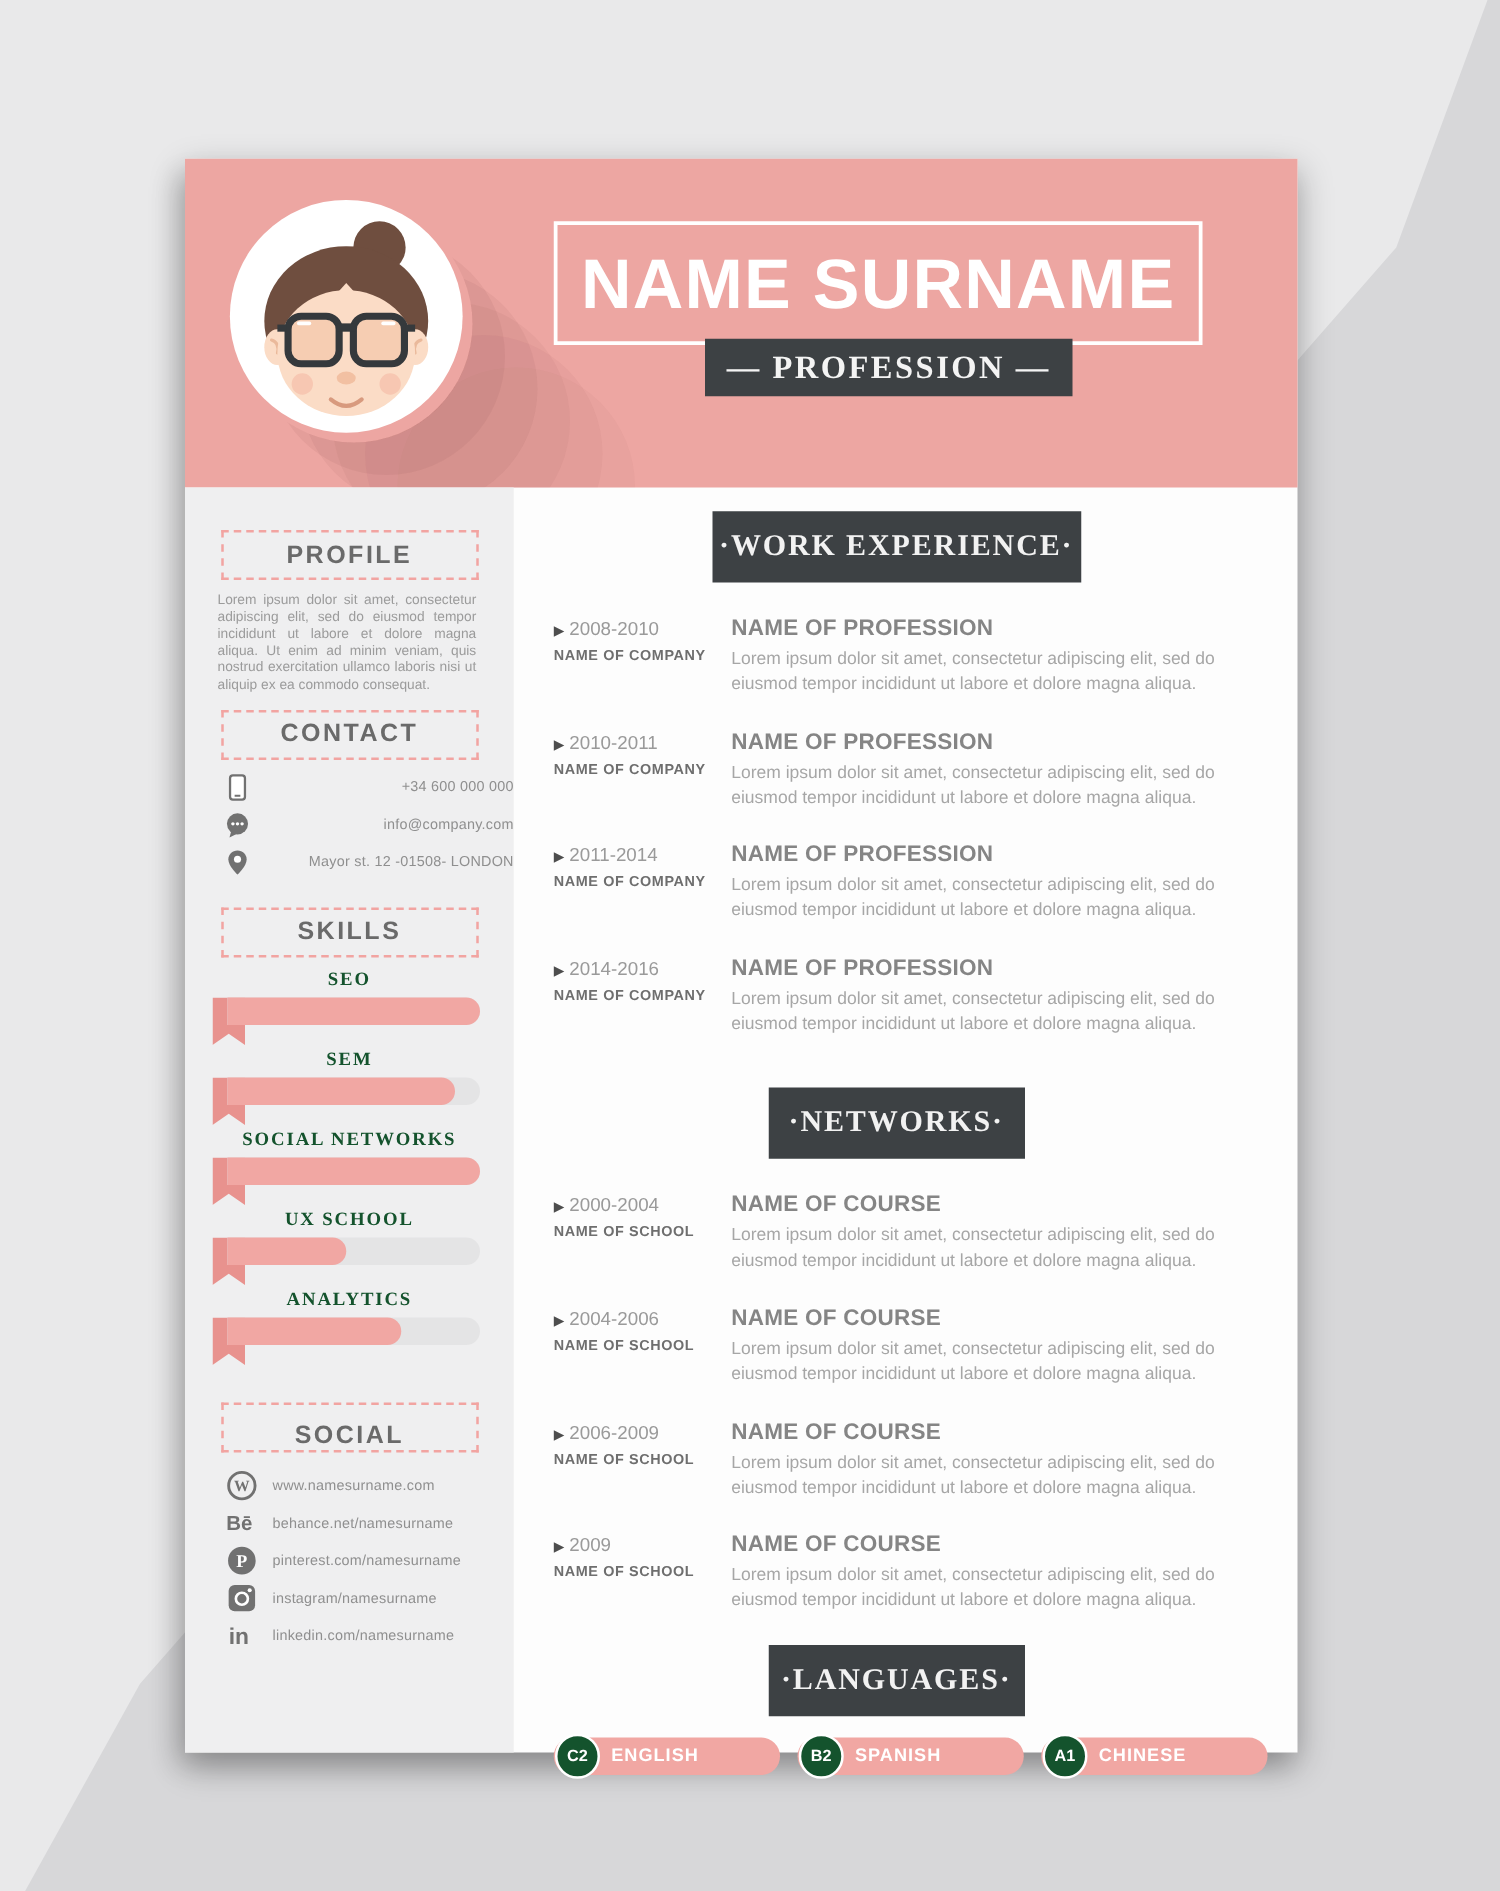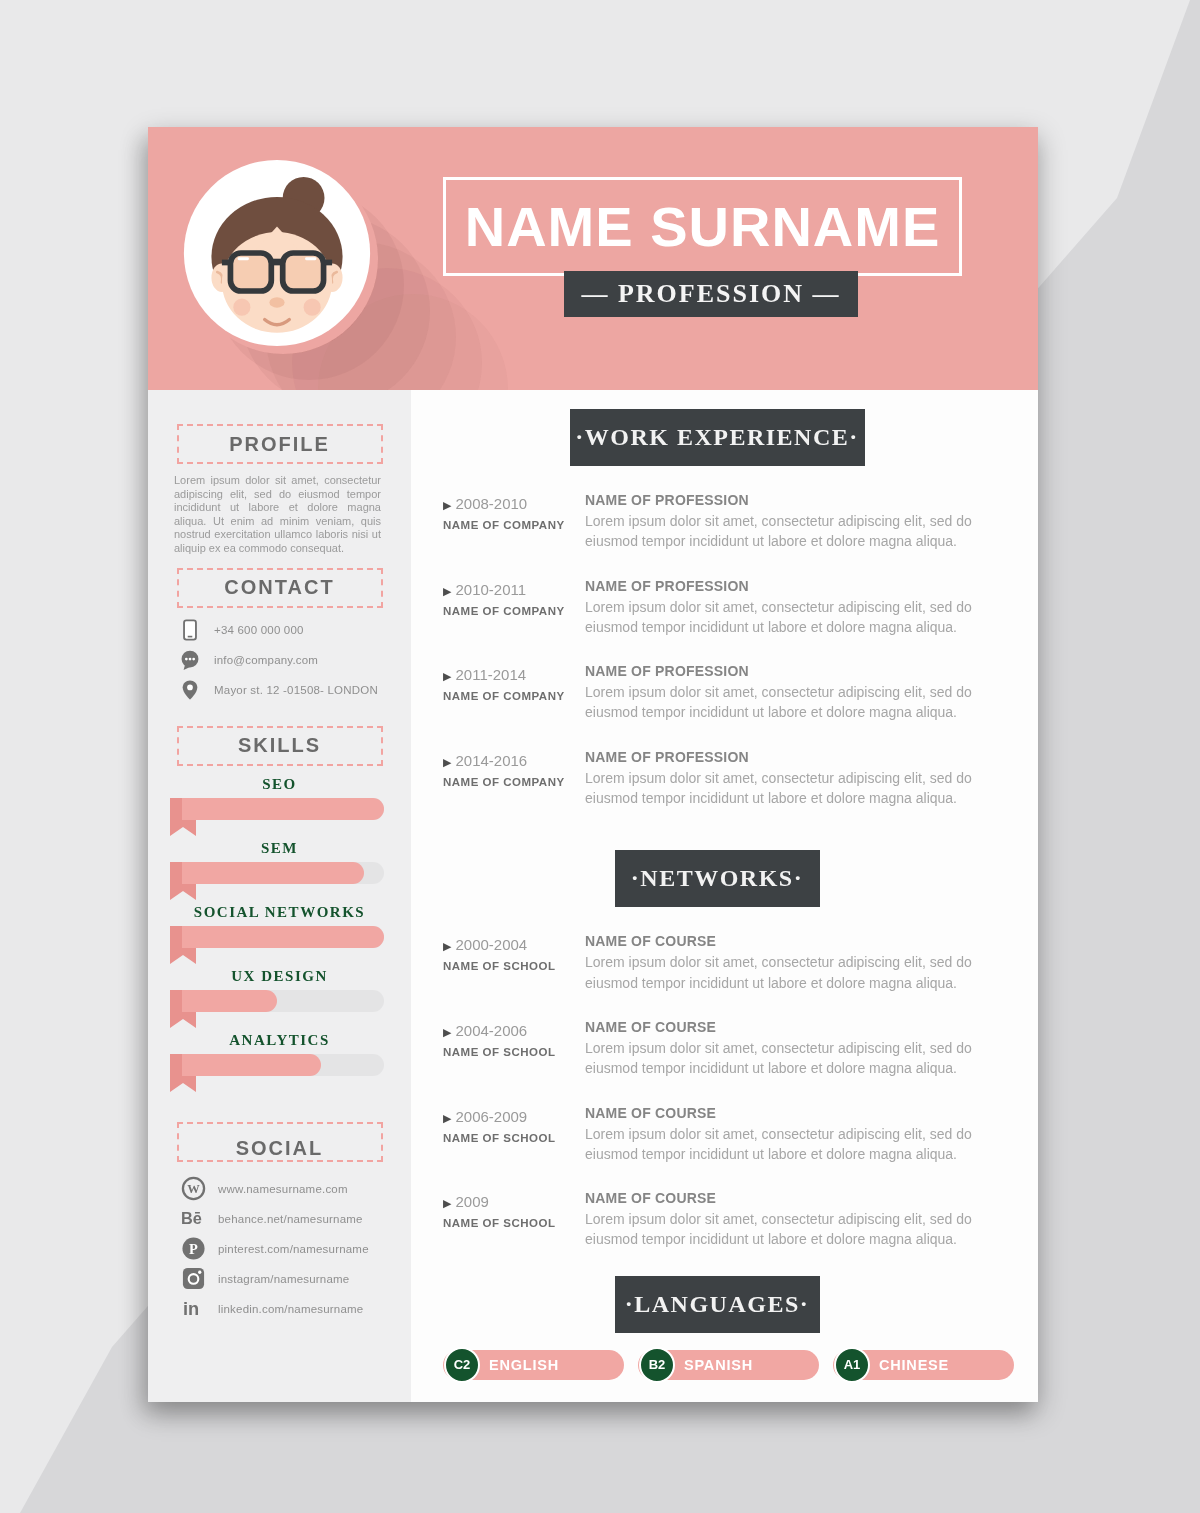--- a/index.html
+++ b/index.html
@@ -31,21 +31,21 @@
 
   
   .sidebar { position:absolute; left:0; top:263px; width:263px; bottom:0; background:#efeff0; }
   .side-title { width:206px; height:40px; margin:0 auto; border:2px dashed #f2a4a1;
     display:flex; align-items:center; justify-content:center;
     color:#6a6a6a; font-size:20px; font-weight:700; letter-spacing:2px; }
   .mt34 { margin-top:34px; } .mt12 { margin-top:12px; } .mt24 { margin-top:24px; } .mtsoc { margin-top:34px;align-items:flex-end; }
   .profile-text { margin:10px 30px 0 26px; font-size:11px; line-height:13.6px; text-align:justify; color:#9b9b9b; }
 
   .c-rows { margin-top:10px; }
-  .c-row { display:flex; align-items:center; height:24px; margin-bottom:6px; padding-left:30px; }
+  .c-row { display:flex; align-items:center; height:24px; margin-bottom:6px; padding-left:30px;justify-content:space-between; }
   .c-row .ic { width:24px; height:24px; flex-shrink:0; display:flex; align-items:center; justify-content:center; }
   .c-row .txt { margin-left:12px; font-size:11.5px; color:#8f8f8f; letter-spacing:.2px; }
 
   .skills-list { margin-top:10px; }
   .skill { margin-bottom:8px; }
   .skill-label { height:20px; margin-bottom:2px; text-align:center;
     font-family:"Liberation Serif", serif; font-size:15px; font-weight:700; letter-spacing:1.5px; color:#14532d; }
   .skill-bar { position:relative; height:34px; margin:0 27px 0 34px; }
   .skill-fold { position:absolute; left:-12px; top:0; width:26px; height:38px; }
   .skill-track { position:absolute; left:0; top:0; right:0; height:22px; background:#e4e4e5; border-radius:0 11px 11px 0; }
@@ -63,21 +63,21 @@
   .w-295 { width:295px; } .w-205 { width:205px; }
   .mt-work { margin-top:0; } .mt-edu { margin-top:42px; } .mt-lang { margin-top:21px;justify-content:center; }
 
   .entries { margin-top:26px; }
   .entry { display:flex; margin-bottom:26px; min-height:53px; }
   .e-left { width:142px; flex-shrink:0; padding-top:3px; }
   .e-date { font-size:15px; color:#9a9a9a; }
   .e-date .tri { color:#4d4d4d; font-size:11px; margin-right:4px; }
   .e-org { margin-top:7px; font-size:11.5px; font-weight:700; letter-spacing:.5px; color:#6e6e6e; }
   .e-right { flex:1; }
-  .e-role { font-size:14px; font-weight:700; letter-spacing:.2px; color:#858585; }
+  .e-role { font-size:18px; font-weight:700; letter-spacing:.2px; color:#858585; }
   .e-desc { margin-top:3px; font-size:14px; line-height:1.45; color:#a6a6a6; }
 
   .pills { display:flex; gap:14px; margin-top:17px; width:571px; }
   .pill { position:relative; flex:1; height:30px; background:#f1a7a3; border-radius:15px;
     display:flex; align-items:center; padding-left:46px; }
   .pill .lvl { position:absolute; left:1px; top:-3px; width:36px; height:36px; border-radius:50%;
     background:#14532d; border:2.5px solid #ffffff; display:flex; align-items:center; justify-content:center;
     color:#ffffff; font-size:13px; font-weight:700; }
   .pill .lang { color:#ffffff; font-size:14.5px; font-weight:700; letter-spacing:.8px; }
 </style>
@@ -197,21 +197,21 @@
         <div class="skill-bar">
           <svg class="skill-fold" viewBox="0 0 26 38">
               <polygon points="0,0 26,0 26,38 13,29 0,38" fill="#e8928e"></polygon>
             </svg>
           <div class="skill-track"></div>
           <div class="skill-fill" style="width: 100%;"></div>
         </div>
       </div>
 
       <div class="skill">
-        <div class="skill-label">UX DESIGN</div>
+        <div class="skill-label">UX SCHOOL</div>
         <div class="skill-bar">
           <svg class="skill-fold" viewBox="0 0 26 38">
               <polygon points="0,0 26,0 26,38 13,29 0,38" fill="#e8928e"></polygon>
             </svg>
           <div class="skill-track"></div>
           <div class="skill-fill" style="width: 47%;"></div>
         </div>
       </div>
 
       <div class="skill">

